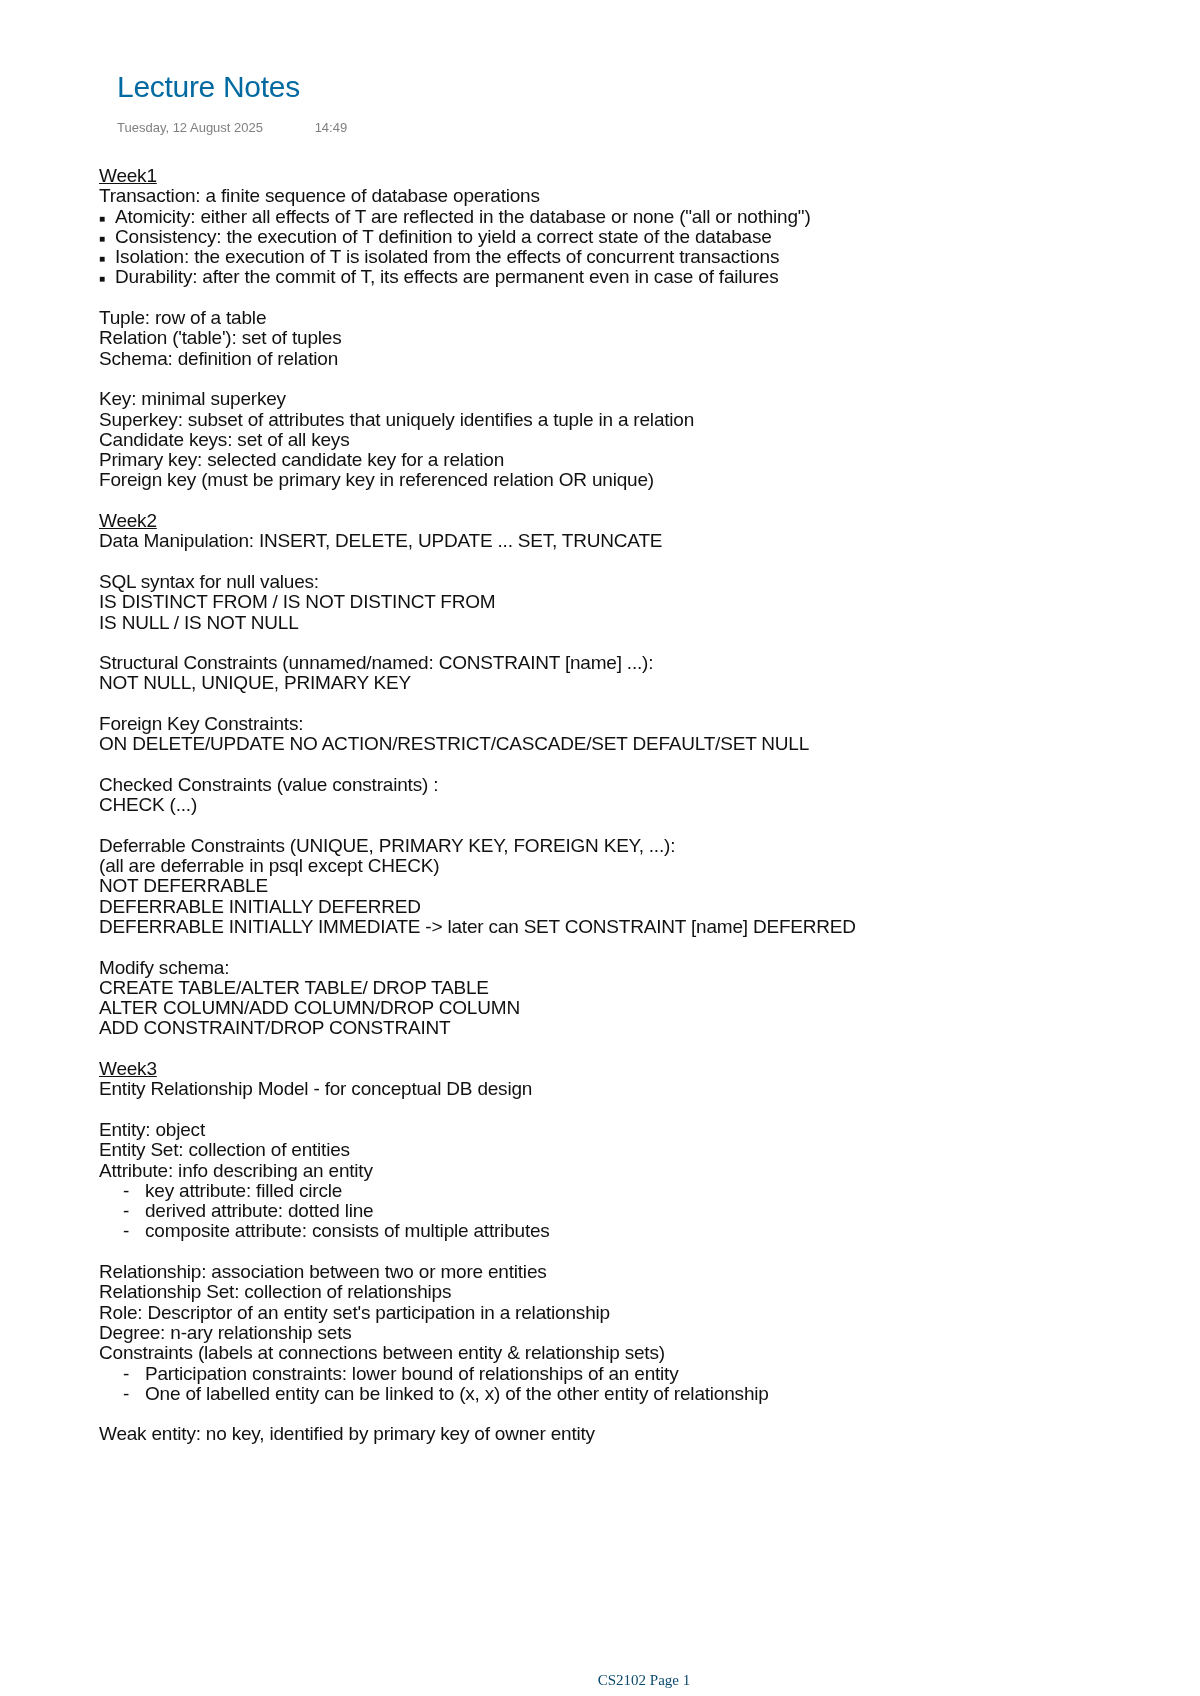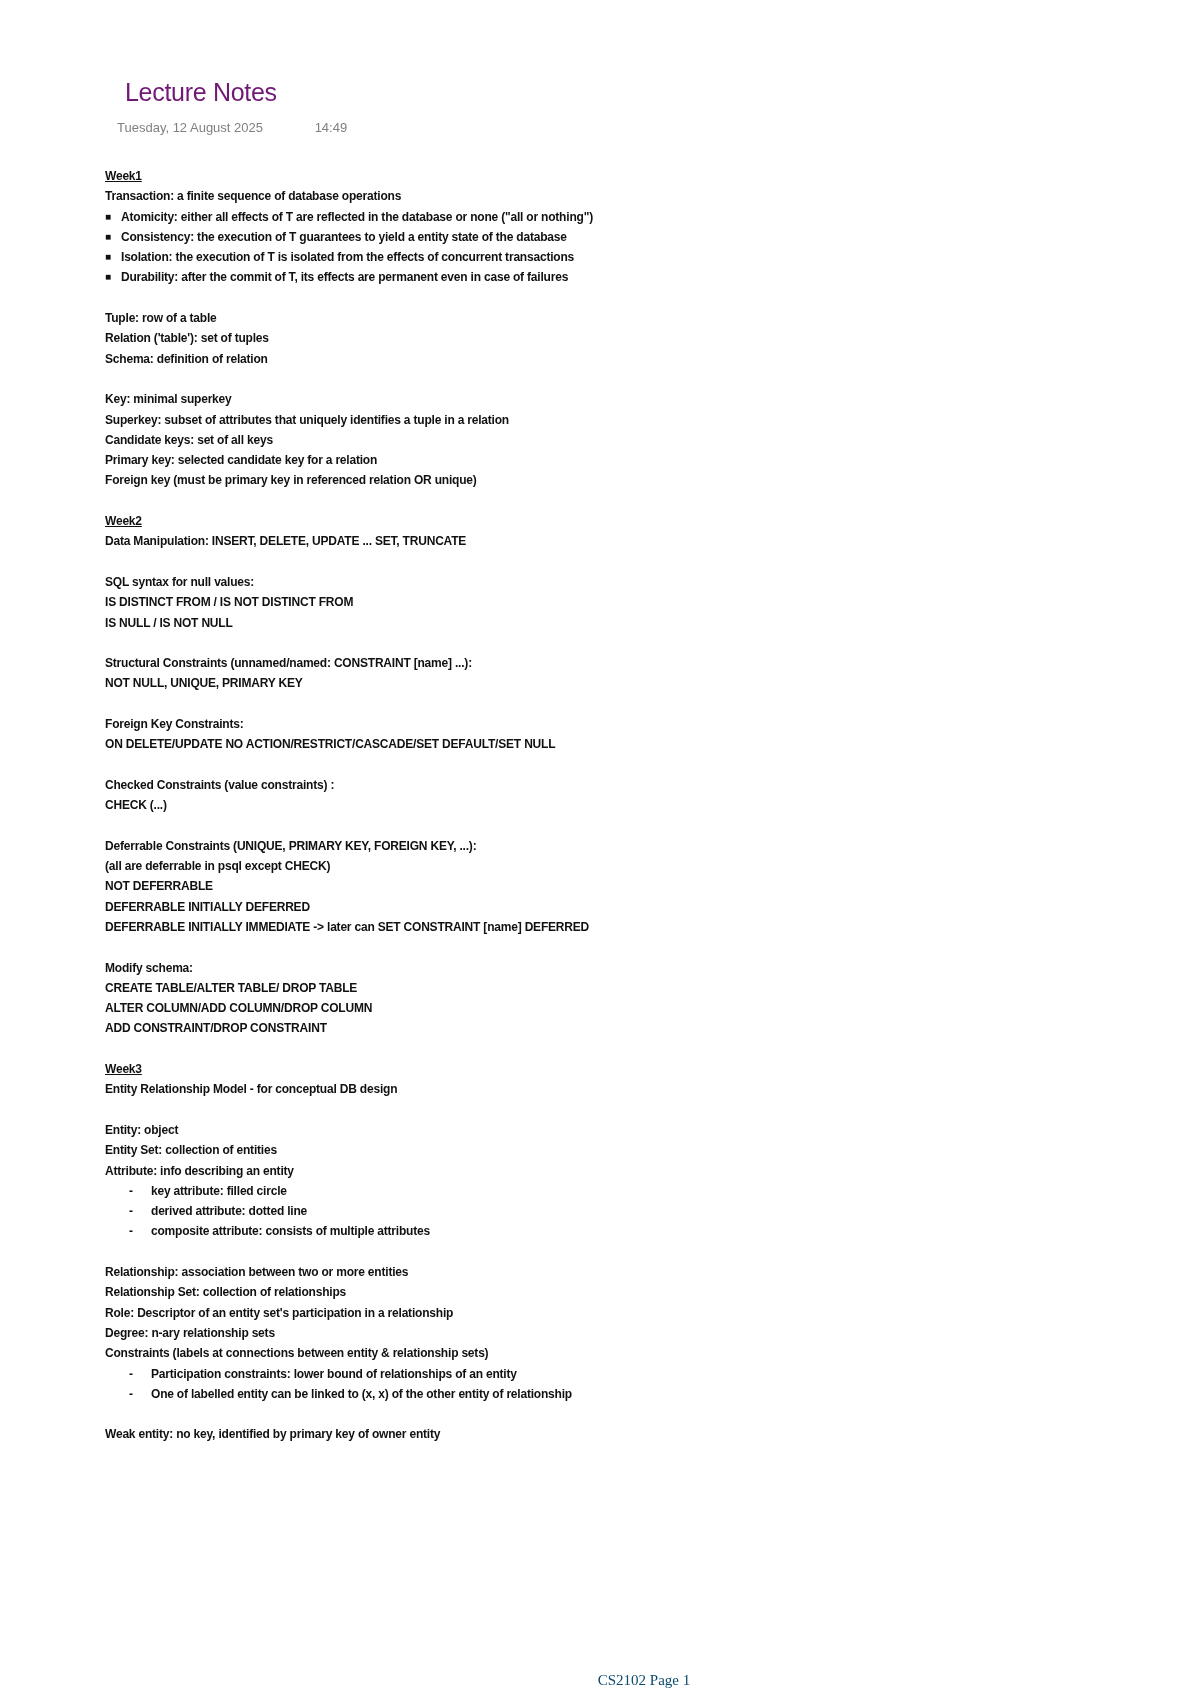--- a/index.html
+++ b/index.html
@@ -1,24 +1,24 @@
 <!DOCTYPE html>
 <html><head>
 <meta charset="utf-8">
 <style>
   html, body { margin: 0; padding: 0; background: #ffffff; }
   body { width: 1200px; height: 1696px; position: relative; overflow: hidden;
          font-family: "Liberation Sans", "DejaVu Sans", sans-serif; color: #000; }
-  .page-title { position: absolute; left: 117px; top: 70px; font-size: 25px;
-                font-weight: normal; color: #701a75; margin: 8px; letter-spacing: -0.3px; }
+  .page-title { position: absolute; left: 117px; top: 70px; font-size: 30px;
+                font-weight: normal; color: #0369a1; margin: 0; letter-spacing: -0.3px; }
   .meta { position: absolute; left: 117px; top: 120px; font-size: 13px; color: #808080; }
   .meta span { display: inline-block; }
   .meta .time { margin-left: 48px; }
-  .content { position: absolute; left: 105px; top: 166px; width: 900px;
-             font-size: 12px; line-height: 20.3px; color: #111; letter-spacing: -0.2px; font-weight: bold; }
+  .content { position: absolute; left: 99px; top: 166px; width: 900px;
+             font-size: 19px; line-height: 20.3px; color: #111; letter-spacing: -0.2px; }
   .line { white-space: pre; height: 20.3px; }
   .heading { text-decoration: underline; }
   .blank { height: 20.3px; }
   .bullet::before { content: "\25A0"; font-size: 10px; display: inline-block; width: 16px; vertical-align: 1px; }
   .dash { padding-left: 24px; }
   .dash::before { content: "-"; display: inline-block; width: 22px; }
   .footer { position: absolute; left: 0; width: 1200px; top: 1672px; text-align: center;
             font-family: "Liberation Serif", "DejaVu Serif", serif; font-size: 15px; color: #0c4a6e; padding-left: 44px; }
 </style>
 </head>
@@ -27,21 +27,21 @@
 <h1 class="page-title">Lecture Notes</h1>
 <div class="meta">
   <span>Tuesday, 12 August 2025</span>
   <span class="time">14:49</span>
 </div>
 
 <div class="content" id="content">
     <div class="line heading">Week1</div>
     <div class="line text">Transaction: a finite sequence of database operations</div>
     <div class="line bullet">Atomicity: either all effects of T are reflected in the database or none ("all or nothing")</div>
-    <div class="line bullet">Consistency: the execution of T guarantees to yield a entity state of the database</div>
+    <div class="line bullet">Consistency: the execution of T definition to yield a correct state of the database</div>
     <div class="line bullet">Isolation: the execution of T is isolated from the effects of concurrent transactions</div>
     <div class="line bullet">Durability: after the commit of T, its effects are permanent even in case of failures</div>
     <div class="line blank"></div>
     <div class="line text">Tuple: row of a table</div>
     <div class="line text">Relation ('table'): set of tuples</div>
     <div class="line text">Schema: definition of relation</div>
     <div class="line blank"></div>
     <div class="line text">Key: minimal superkey</div>
     <div class="line text">Superkey: subset of attributes that uniquely identifies a tuple in a relation</div>
     <div class="line text">Candidate keys: set of all keys</div>

